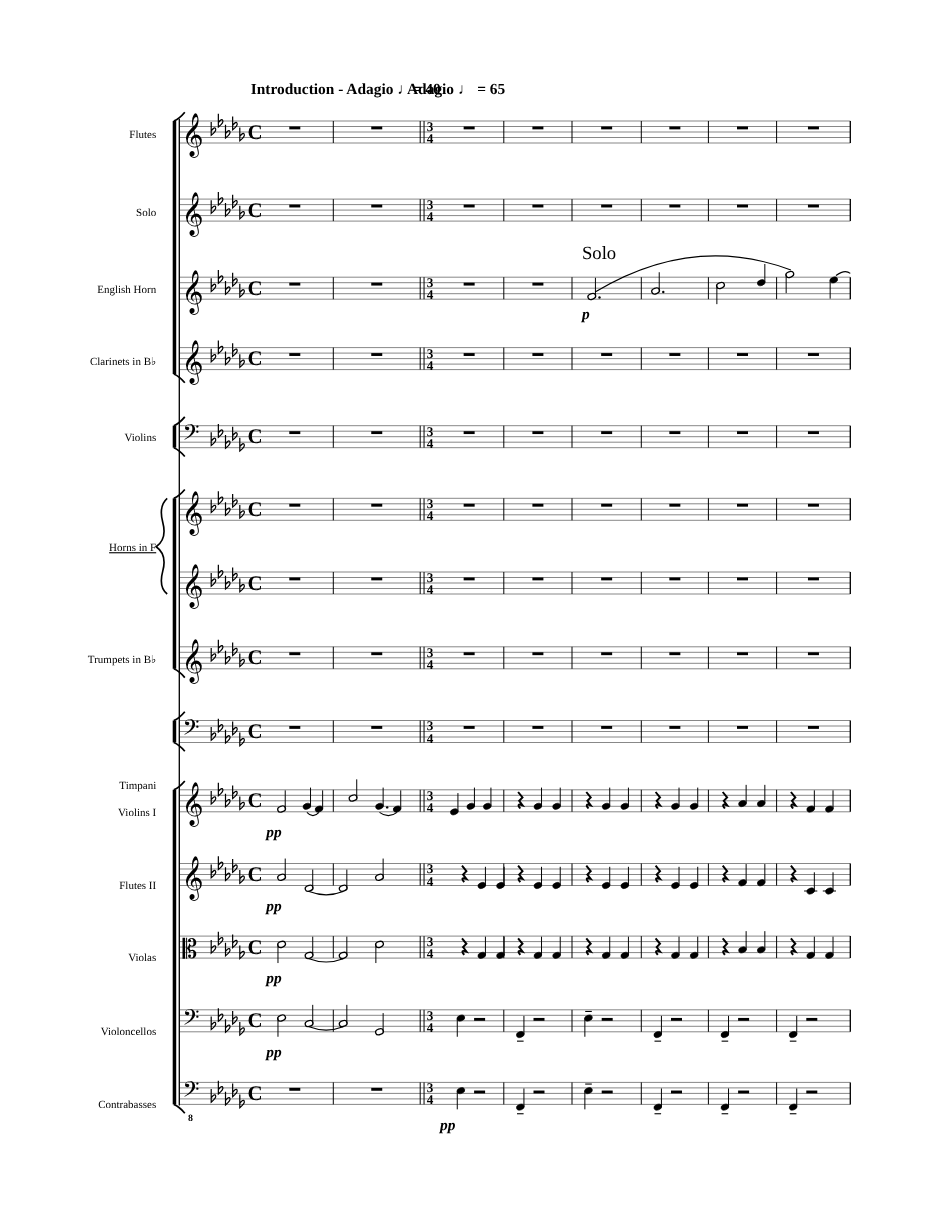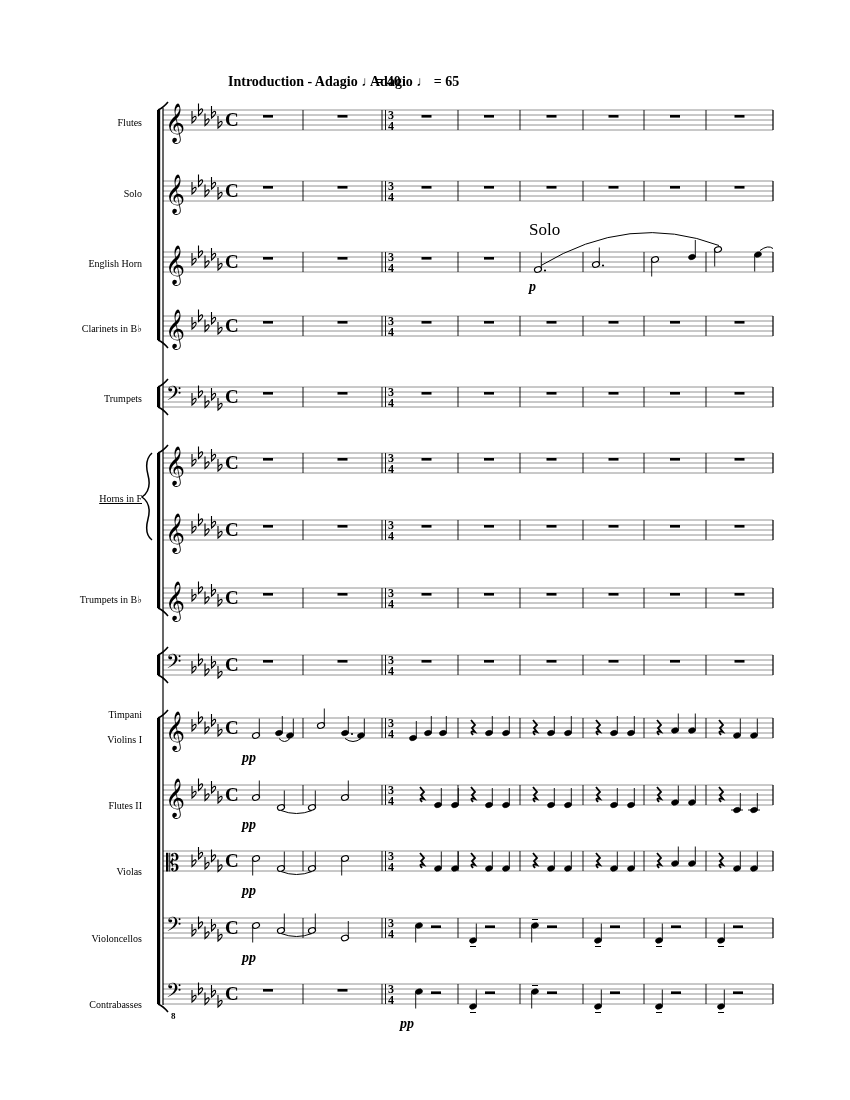--- a/index.html
+++ b/index.html
@@ -18,21 +18,21 @@
 <body>
 
 <div class="tempo" style="left:228px;">Introduction - Adagio ♩= 40</div>
 <div class="tempo" style="left:370px;">Adagio ♩ = 65</div>
 
 <div id="labels">
     <div class="inst-label" style="top: 117px;">Flutes</div>
     <div class="inst-label" style="top: 188px;">Solo</div>
     <div class="inst-label" style="top: 258px;">English Horn</div>
     <div class="inst-label" style="top: 323px;">Clarinets in B♭</div>
-    <div class="inst-label" style="top: 393px;">Trumpets</div>
+    <div class="inst-label" style="top: 393px;">Violins</div>
     <div class="inst-label" style="top: 493px; text-decoration: underline;">Horns in F</div>
     <div class="inst-label" style="top: 594px;">Trumpets in B♭</div>
     <div class="inst-label" style="top: 661px; margin-top: 48px;">Timpani</div>
     <div class="inst-label" style="top: 734px;">Violins I</div>
     <div class="inst-label" style="top: 800px;">Flutes II</div>
     <div class="inst-label" style="top: 866px;">Violas</div>
     <div class="inst-label" style="top: 933px;">Violoncellos</div>
     <div class="inst-label" style="top: 999px;">Contrabasses</div>
   </div>
 <div id="dyns">

